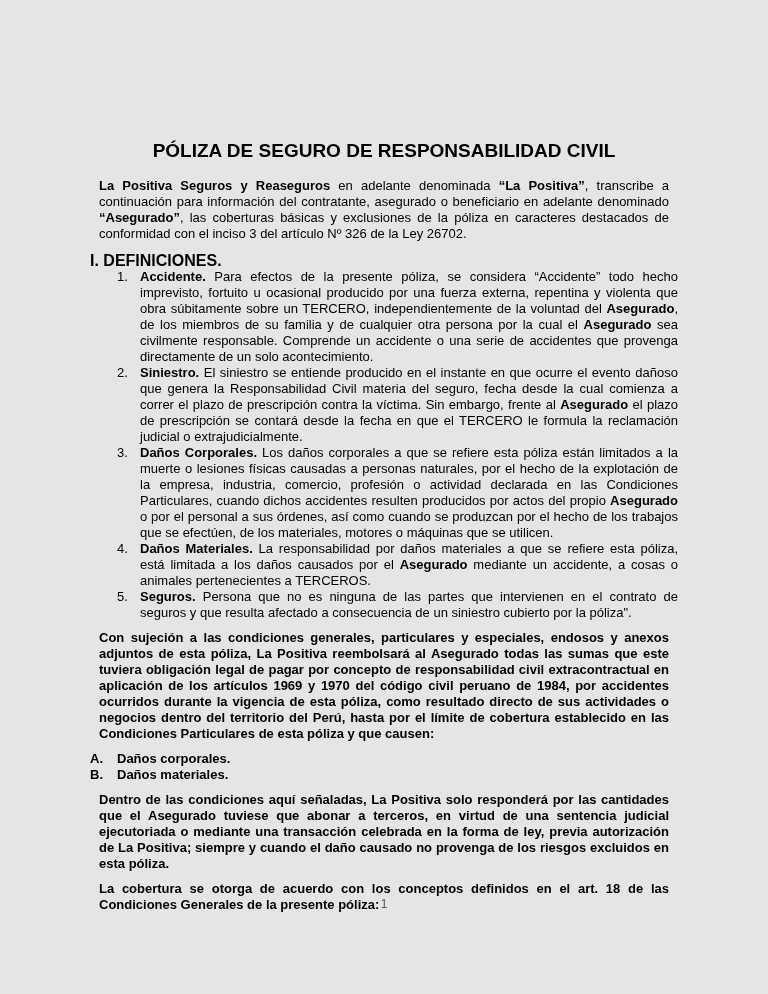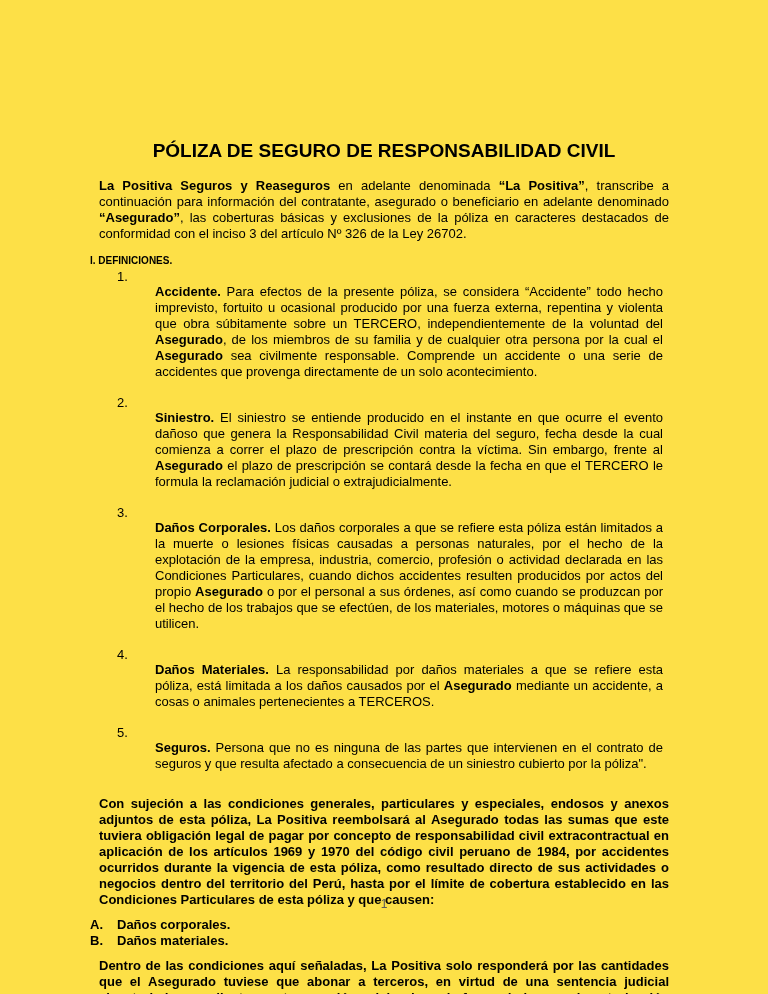--- a/index.html
+++ b/index.html
@@ -3,53 +3,53 @@
 <meta charset="utf-8">
 <style>
   * { box-sizing: border-box; }
   html, body { margin: 0; padding: 0; }
   body { background: #ffffff; }
   .page {
     position: relative;
     width: 768px;
     height: 994px;
     margin: 0 auto;
-    background: #fde047;
+    background: #e5e5e5;
     color: #000000;
     font-family: "Liberation Sans", "DejaVu Sans", sans-serif;
     font-size: 13px;
     line-height: 16px;
     padding: 140px 90px 0 90px;
     overflow: hidden;
   }
   .title {
     font-size: 19px;
     line-height: 22px;
     font-weight: bold;
     text-align: center;
     margin: 0 0 16px 0;
   }
   .para {
     margin: 9px;
     text-align: justify;
   }
   .heading {
-    font-size: 10px;
+    font-size: 16px;
     line-height: 16px;
     font-weight: bold;
     margin: 11px 0 0 0;
   }
   .oli { display: flex; }
   .oli .num {
     flex: 0 0 23px;
     margin-left: 27px;
   }
   .oli .li-body {
     flex: 1;
-    margin: 15px;
+    margin: 0;
     text-align: justify;
   }
   .ali { display: flex; font-weight: bold; }
   .ali .letter { flex: 0 0 27px; }
   .bold { font-weight: bold; }
   b { font-weight: bold; }
   .page-number {
     position: absolute;
     left: 0;
     right: 0;

